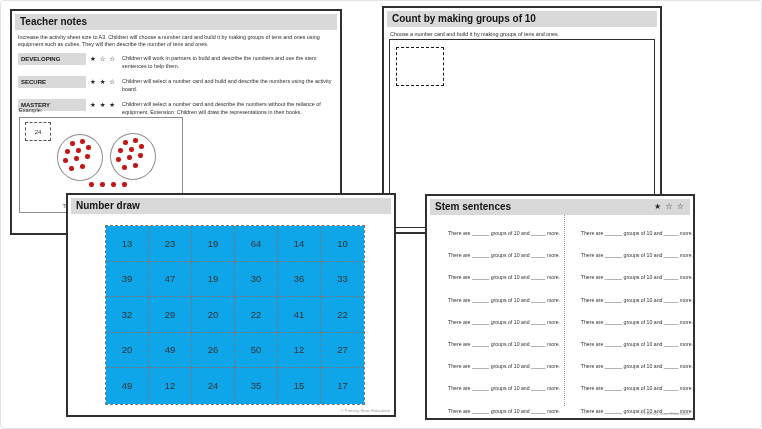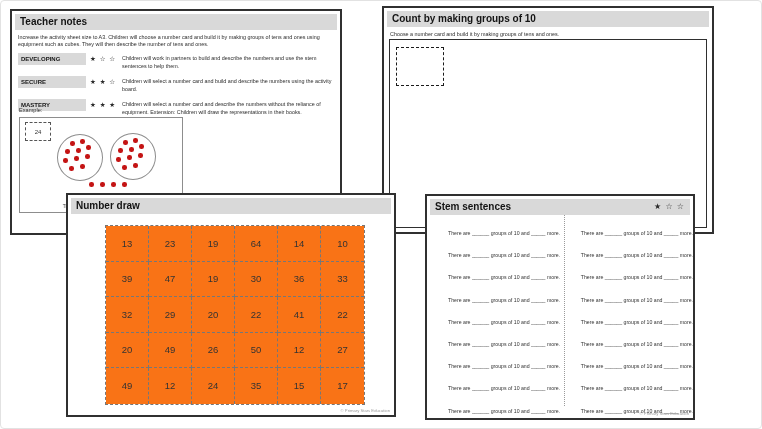--- a/index.html
+++ b/index.html
@@ -1,21 +1,21 @@
 <!DOCTYPE html>
 <html><head>
 <meta charset="utf-8">
 <style>
   html,body{margin:0;padding:0;background:#fff;}
   #canvas{position:relative;width:762px;height:429px;background:#ffffff;
     border:1px solid #e2e2e2;border-radius:4px;box-sizing:border-box;overflow:hidden;
     font-family:"Liberation Sans", sans-serif;color:#222;}
   .sheet{position:absolute;background:#fff;border:2px solid #303030;box-sizing:border-box;}
   #teacher-notes{left:9px;top:8px;width:332px;height:226px;z-index:1;}
-  #count-sheet{left:381px;top:5px;width:332px;height:228px;z-index:1;}
+  #count-sheet{left:381px;top:5px;width:280px;height:228px;z-index:1;}
   #number-cards{left:65px;top:192px;width:330px;height:224px;z-index:2;}
   #stem-sheet{left:424px;top:193px;width:270px;height:226px;z-index:2;}
 
   .titlebar{position:absolute;left:3px;top:3px;right:3px;height:16px;background:#d9d9d9;
     font-weight:bold;font-size:10px;line-height:16px;padding-left:5px;box-sizing:border-box;
     color:#141414;display:flex;align-items:center;justify-content:space-between;}
   .titlebar .t{line-height:16px;}
   .stars{font-size:8px;letter-spacing:1px;color:#2b2b2b;padding-right:5px;font-weight:normal;}
 
   
@@ -36,21 +36,21 @@
   .example-sentence{position:absolute;left:0;right:0;bottom:3px;text-align:center;font-size:4.6px;color:#3a3a3a;}
 
   
   .instruction{position:absolute;left:6px;top:23px;right:6px;font-size:5.4px;color:#2d2d2d;}
   .work-box{position:absolute;left:5px;top:31px;right:5px;bottom:4px;border:1.5px solid #2f2f2f;}
   .dashed-card{position:absolute;left:6px;top:7px;width:46px;height:37px;border:1.5px dashed #1b1b1b;background:#fff;}
 
   
   .cards-grid{position:absolute;left:37px;top:30px;display:grid;
     grid-template-columns:repeat(6,43px);grid-auto-rows:35.5px;border:1px dashed #777;}
-  .num-cell{background:#f97316;border-right:1px dashed #777;border-bottom:1px dashed #777;
+  .num-cell{background:#0ea5e9;border-right:1px dashed #777;border-bottom:1px dashed #777;
     display:flex;align-items:center;justify-content:center;font-size:9.5px;color:#333;box-sizing:border-box;}
   .num-cell:nth-child(6n){border-right:none;}
   .num-cell:nth-last-child(-n+6){border-bottom:none;}
 
   
   .stem-cols{position:absolute;left:0;top:19px;right:0;bottom:12px;display:flex;}
   .stem-col1{width:158px;border-right:1px dotted #9a9a9a;padding:15px 0 0 21px;box-sizing:border-box;}
   .stem-col2{flex:1;padding:15px 0 0 16px;box-sizing:border-box;}
   .stem-row{margin:0 0 16.2px 0;font-size:5.2px;color:#333;white-space:nowrap;}
 

